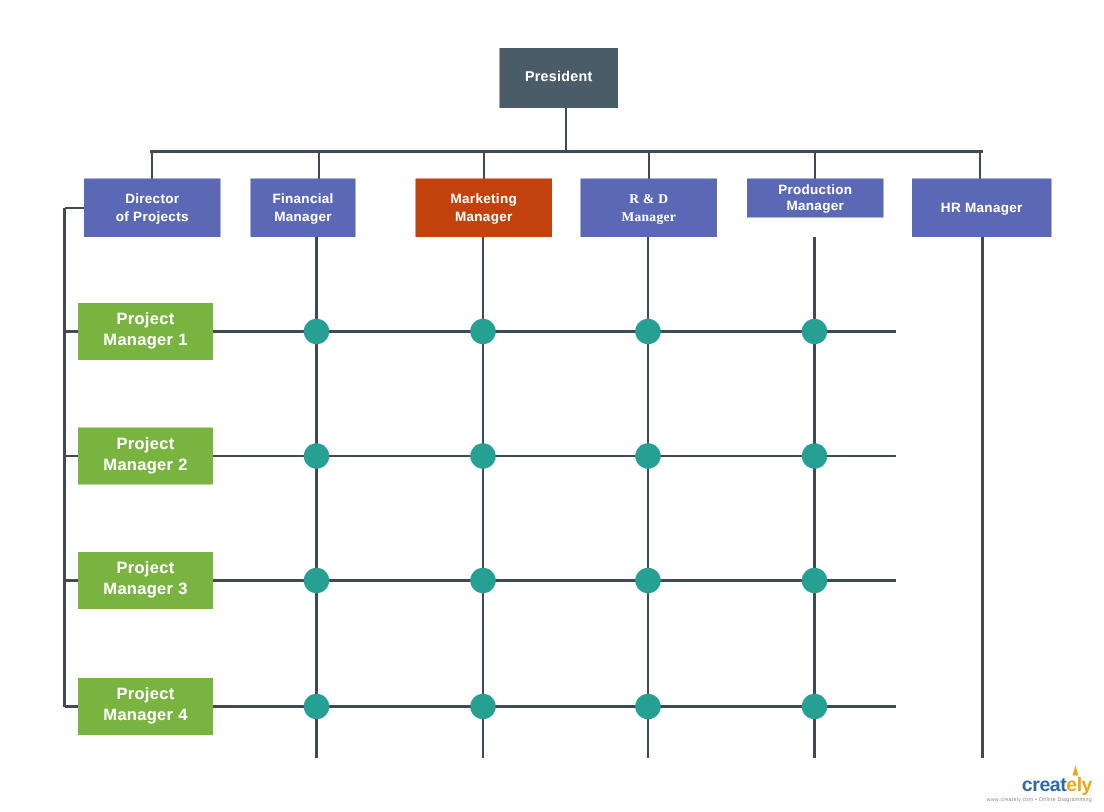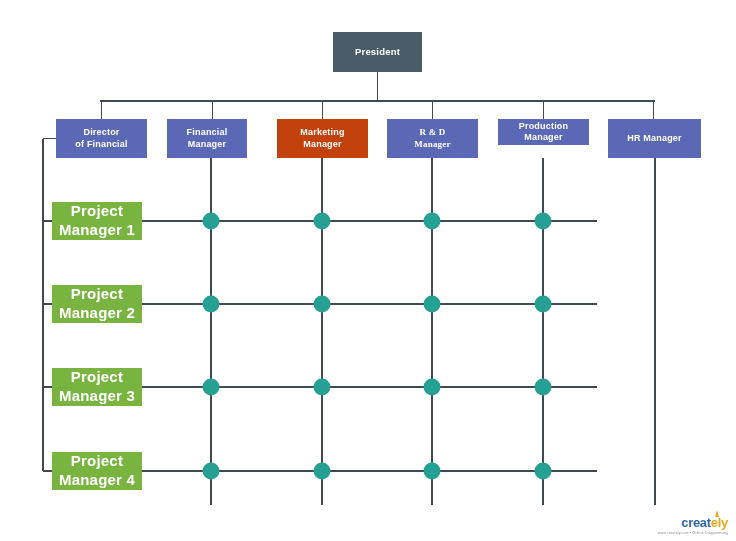--- a/index.html
+++ b/index.html
@@ -37,21 +37,21 @@
     box-sizing: border-box;
     z-index: 3;
   }
   .node-president {
     font-size: 9.5px;
   }
   .node-manager {
     font-size: 9px;
   }
   .node-project {
-    font-size: 15px;
+    font-size: 11px;
   }
   .node span {
     display: block;
     white-space: pre-line;
   }
   
   #logo {
     position: absolute;
     right: 8px;
     bottom: 6px;
@@ -126,30 +126,30 @@
       <circle cx="211" cy="387" r="8.5" fill="#25a093"></circle>
       <circle cx="322" cy="387" r="8.5" fill="#25a093"></circle>
       <circle cx="432" cy="387" r="8.5" fill="#25a093"></circle>
       <circle cx="543" cy="387" r="8.5" fill="#25a093"></circle>
       <circle cx="211" cy="471" r="8.5" fill="#25a093"></circle>
       <circle cx="322" cy="471" r="8.5" fill="#25a093"></circle>
       <circle cx="432" cy="471" r="8.5" fill="#25a093"></circle>
       <circle cx="543" cy="471" r="8.5" fill="#25a093"></circle>
     </svg>
 
-  <div class="node node-president" id="president-node" style="left: 333px; top: 32px; width: 89px; height: 40px; background: rgb(74, 92, 104); align-items: center;">
+  <div class="node node-president" id="president-node" style="left: 333px; top: 32px; width: 79px; height: 40px; background: rgb(74, 92, 104); align-items: center;">
     <span>President</span>
   </div>
 
   <div id="manager-layer">
       <div class="node node-manager" style="left: 56px; top: 119px; width: 91px; height: 39px; background: rgb(91, 104, 181);">
         <span>Director
-of Financial</span>
+of Projects</span>
       </div>
-      <div class="node node-manager" style="left: 167px; top: 119px; width: 80px; height: 39px; background: rgb(91, 104, 181);">
+      <div class="node node-manager" style="left: 167px; top: 119px; width: 70px; height: 39px; background: rgb(91, 104, 181);">
         <span>Financial
 Manager</span>
       </div>
       <div class="node node-manager" style="left: 277px; top: 119px; width: 91px; height: 39px; background: #c2410c;">
         <span>Marketing
 Manager</span>
       </div>
       <div class="node node-manager" style="left: 387px; top: 119px; width: 91px; height: 39px; background: rgb(91, 104, 181); font-family: Liberation Serif, serif;">
         <span>R &amp; D
 Manager</span>

